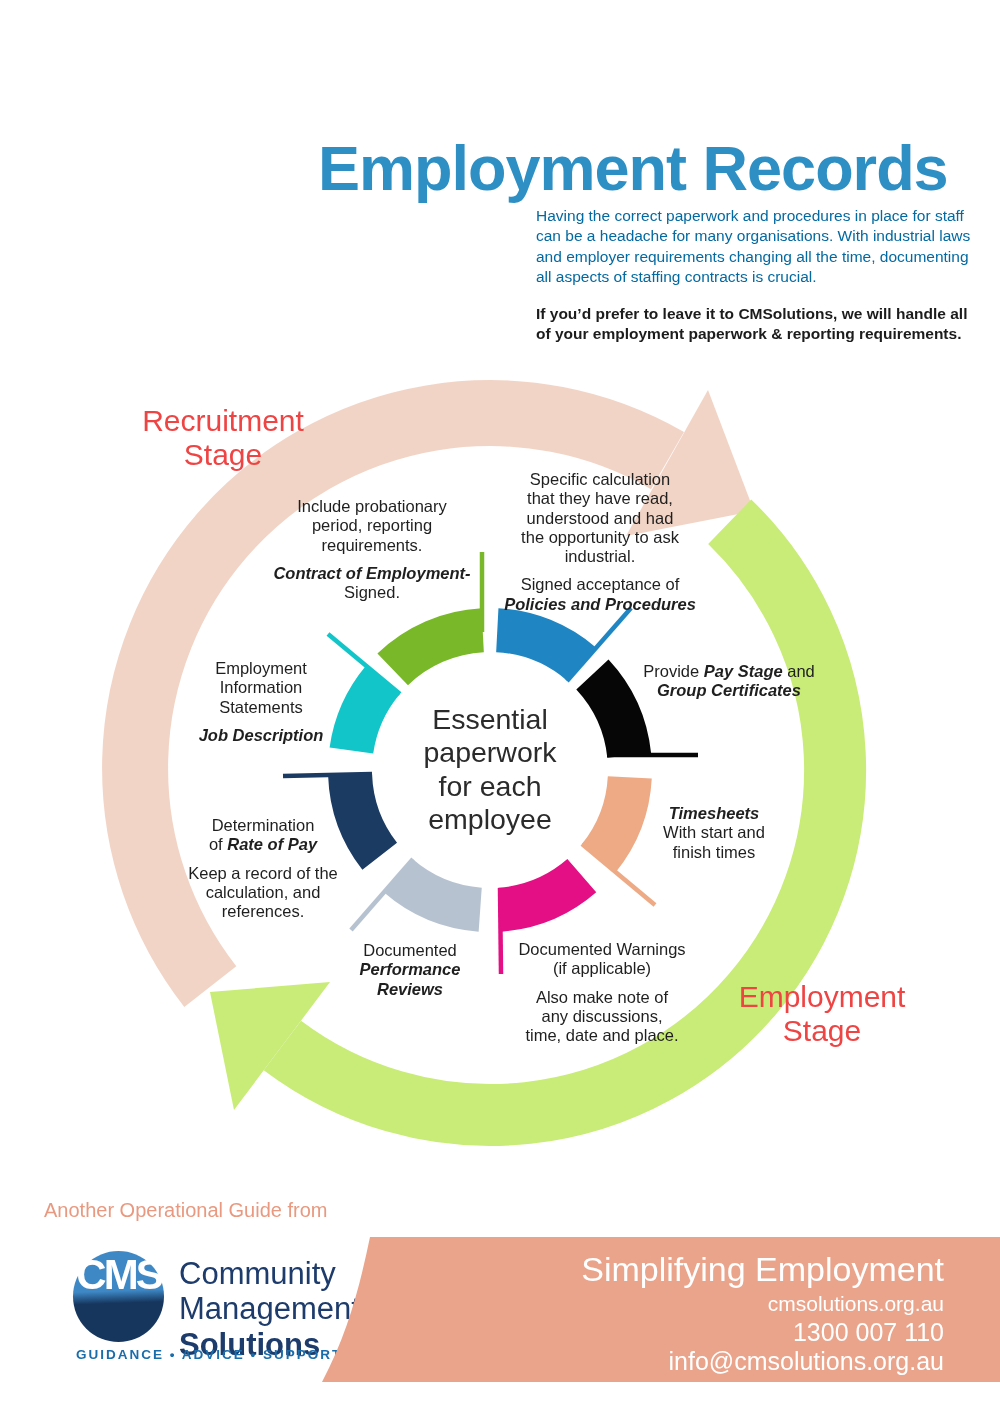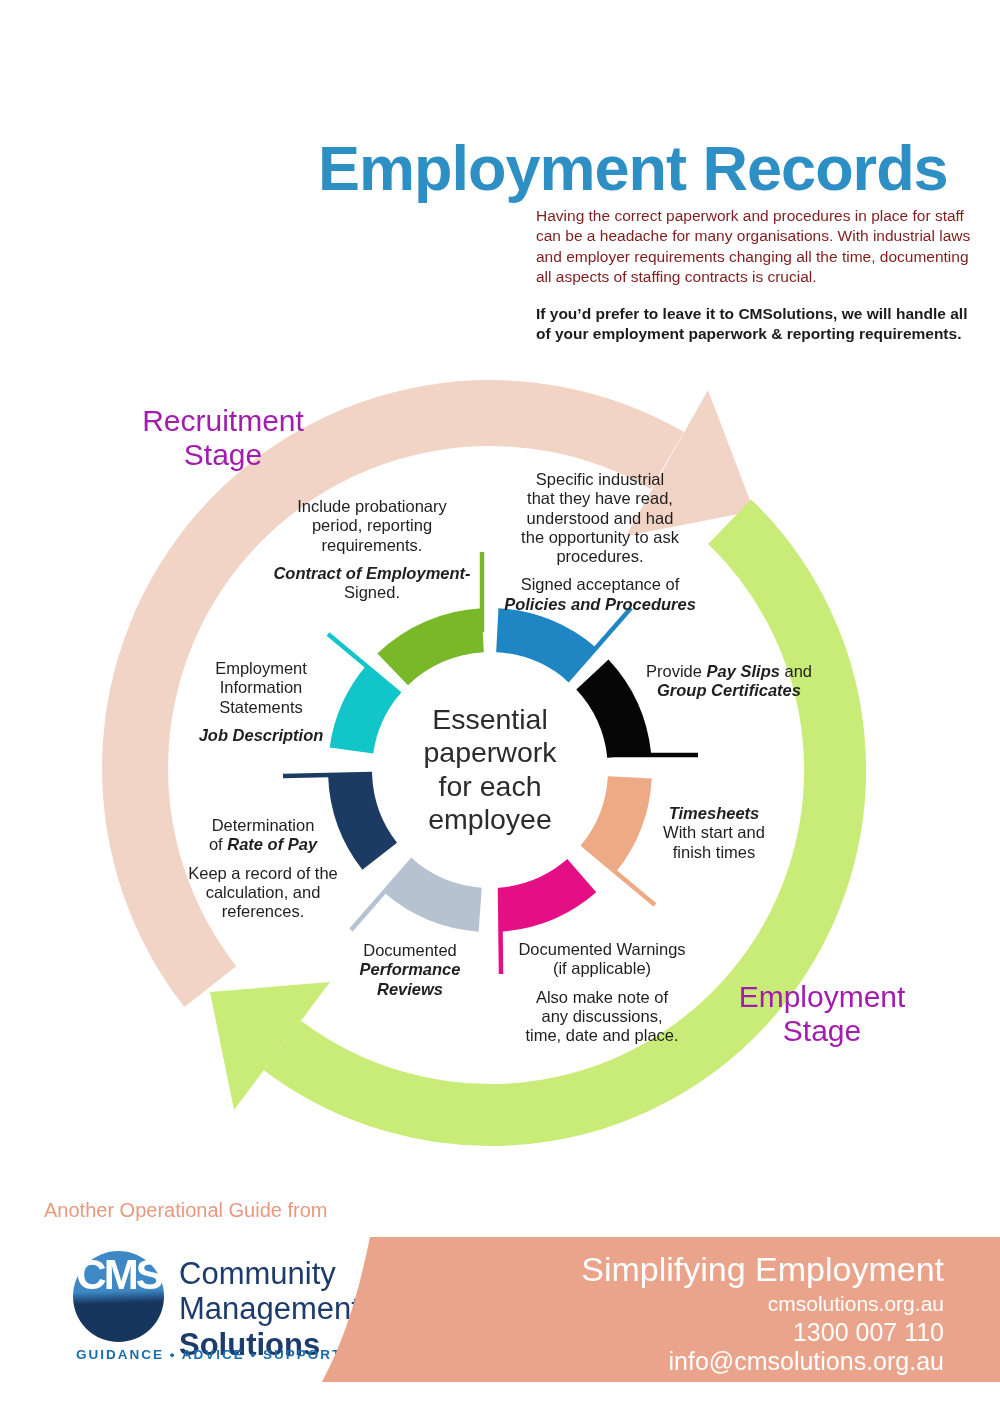--- a/index.html
+++ b/index.html
@@ -1,23 +1,23 @@
 <!DOCTYPE html>
 <html><head>
 <meta charset="utf-8">
 <style>
   html,body{margin:0;padding:0;background:#ffffff;font-family:"Liberation Sans",sans-serif;}
   .page{position:relative;width:1000px;height:1415px;background:#ffffff;overflow:hidden;}
   #diagram{position:absolute;left:0;top:0;width:1000px;height:1415px;}
 
   .title{position:absolute;left:318px;top:90px;font-size:63px;letter-spacing:-1px;white-space:nowrap;font-weight:700;}
-  .intro{position:absolute;left:536px;top:190px;width:438px;font-size:15.5px;line-height:1.33;color:#7f1d1d;}
+  .intro{position:absolute;left:536px;top:190px;width:438px;font-size:15.5px;line-height:1.33;color:#0369a1;}
   .intro-bold{position:absolute;left:536px;top:288px;width:438px;font-size:15.5px;line-height:1.33;color:#1c1c1c;font-weight:bold;}
 
-  .stage{position:absolute;transform:translateX(-50%);text-align:center;font-size:30px;line-height:1.13;color:#a21caf;white-space:nowrap;}
+  .stage{position:absolute;transform:translateX(-50%);text-align:center;font-size:30px;line-height:1.13;color:#ef4444;white-space:nowrap;}
   .center-lbl{position:absolute;transform:translate(-50%,-50%);text-align:center;font-size:28.5px;line-height:1.17;color:#2b2b2b;white-space:nowrap;}
   .lbl{position:absolute;transform:translateX(-50%);text-align:center;font-size:16.5px;line-height:1.17;color:#1f1f1f;white-space:nowrap;}
   .lbl .gap{margin-top:9px;}
   .bi{font-weight:bold;font-style:italic;}
 
   .tagline{position:absolute;left:44px;top:1199px;font-size:20px;}
   .logo-circle{position:absolute;left:73px;top:1251px;width:91px;height:91px;border-radius:50%;
     background:linear-gradient(178deg,#3e88c6 44%,#16365e 57%);color:#ffffff;display:flex;align-items:flex-start;justify-content:center;
     font-weight:bold;font-size:42px;letter-spacing:-3px;}
   .logo-name{position:absolute;left:179px;top:1256px;font-size:31px;line-height:1.14;}
@@ -81,30 +81,30 @@
     </div>
 
   <div class="lbl" style="left:372px;top:497px;">
       <div><span>Include probationary</span></div>
       <div><span>period, reporting</span></div>
       <div><span>requirements.</span></div>
       <div class="gap"><span class="bi">Contract of Employment-</span></div>
       <div><span>Signed.</span></div>
     </div>
   <div class="lbl" style="left:600px;top:470px;">
-      <div><span>Specific industrial</span></div>
+      <div><span>Specific calculation</span></div>
       <div><span>that they have read,</span></div>
       <div><span>understood and had</span></div>
       <div><span>the opportunity to ask</span></div>
-      <div><span>procedures.</span></div>
+      <div><span>industrial.</span></div>
       <div class="gap"><span>Signed acceptance of</span></div>
       <div><span class="bi">Policies and Procedures</span></div>
     </div>
   <div class="lbl" style="left:729px;top:662px;">
-      <div><span>Provide </span><span class="bi">Pay Slips</span><span> and</span></div>
+      <div><span>Provide </span><span class="bi">Pay Stage</span><span> and</span></div>
       <div><span class="bi">Group Certificates</span></div>
     </div>
   <div class="lbl" style="left:714px;top:804px;">
       <div><span class="bi">Timesheets</span></div>
       <div><span>With start and</span></div>
       <div><span>finish times</span></div>
     </div>
   <div class="lbl" style="left:602px;top:940px;">
       <div><span>Documented Warnings</span></div>
       <div><span>(if applicable)</span></div>

